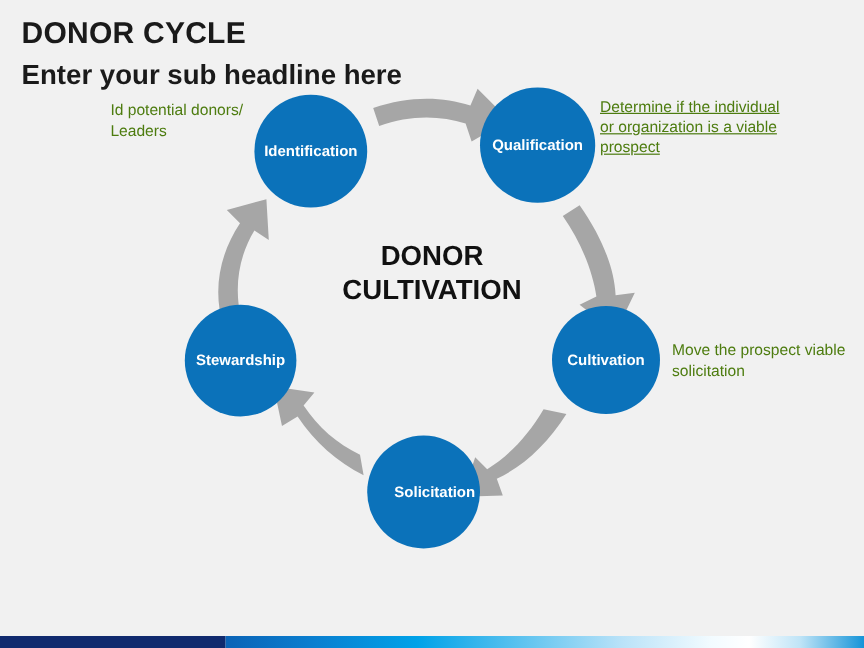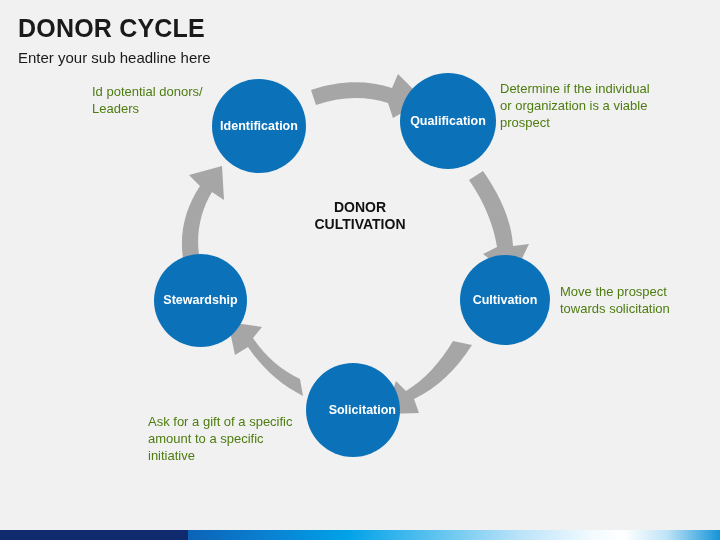--- a/index.html
+++ b/index.html
@@ -30,22 +30,22 @@
     font-size: 25px;
     font-weight: bold;
     color: #1a1a1a;
     letter-spacing: 0.2px;
     white-space: nowrap;
   }
   #subtitle {
     position: absolute;
     left: 18px;
     top: 49px;
-    font-size: 15px;
-    font-weight: normal;
+    font-size: 23px;
+    font-weight: bold;
     color: #1a1a1a;
     white-space: nowrap;
   }
 
   
   #diagram {
     position: absolute;
     left: 0;
     top: 0;
     width: 720px;
@@ -78,37 +78,37 @@
     padding: 0 4px;
   }
 
   
   #center-caption {
     position: absolute;
     left: 275px;
     top: 199px;
     width: 170px;
     text-align: center;
-    font-size: 14px;
+    font-size: 23px;
     font-weight: bold;
     color: #111111;
     line-height: 1.22;
   }
   #center-caption span { display: block; }
 
   
   .desc {
     position: absolute;
     font-size: 13px;
     color: #4d7c0f;
     line-height: 1.32;
     font-weight: normal;
   }
   #desc-identification { left: 92px;  top: 83px;  width: 150px; }
-  #desc-qualification  { left: 500px; top: 80px;  width: 150px; }
+  #desc-qualification  { left: 500px; top: 80px;  width: 150px; text-decoration: underline; }
   #desc-cultivation    { left: 560px; top: 283px; width: 150px; }
   #desc-solicitation   { left: 148px; top: 413px; width: 160px; }
   #desc-stewardship    { left: 47px;  top: 249px; width: 120px; }
 
   
   #bottom-bar {
     position: absolute;
     left: 0;
     top: 530px;
     width: 720px;
@@ -193,23 +193,22 @@
 
     <div id="center-caption">
       <span>DONOR</span>
       <span>CULTIVATION</span>
     </div>
 
     <div class="desc" id="desc-identification">Id potential donors/ Leaders</div>
 
     <div class="desc" id="desc-qualification">Determine if the individual or organization is a viable prospect</div>
 
-    <div class="desc" id="desc-cultivation">Move the prospect towards solicitation</div>
-
-    <div class="desc" id="desc-solicitation">Ask for a gift of a specific amount to a specific initiative</div>
+    <div class="desc" id="desc-cultivation">Move the prospect viable solicitation</div>
+
 
 
   </div>
 
   <div id="bottom-bar">
     <div id="bar-navy"></div>
     <div id="bar-gradient"></div>
   </div>
 
 </div>

